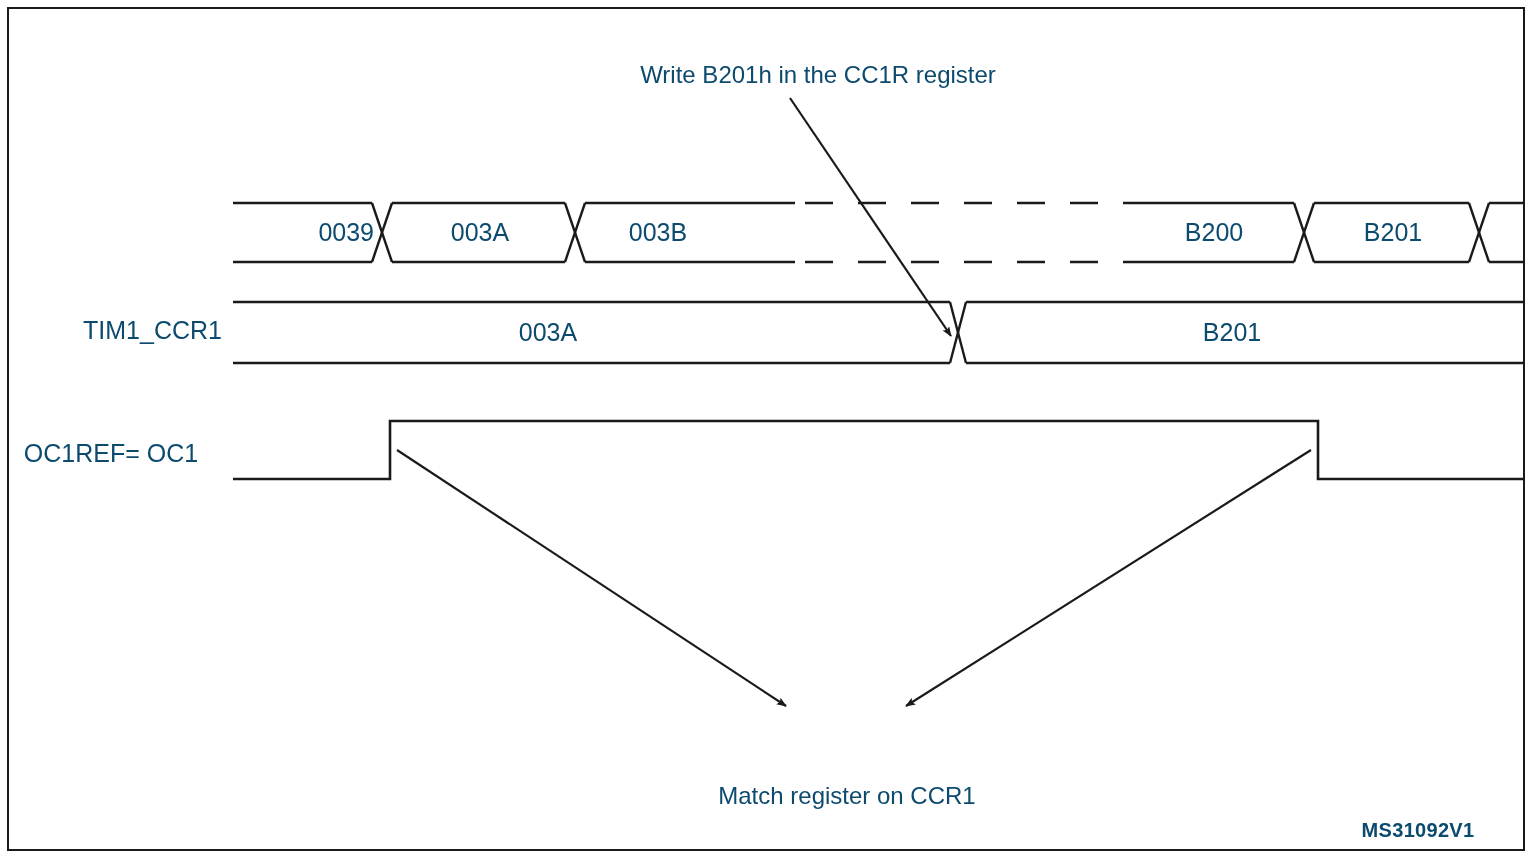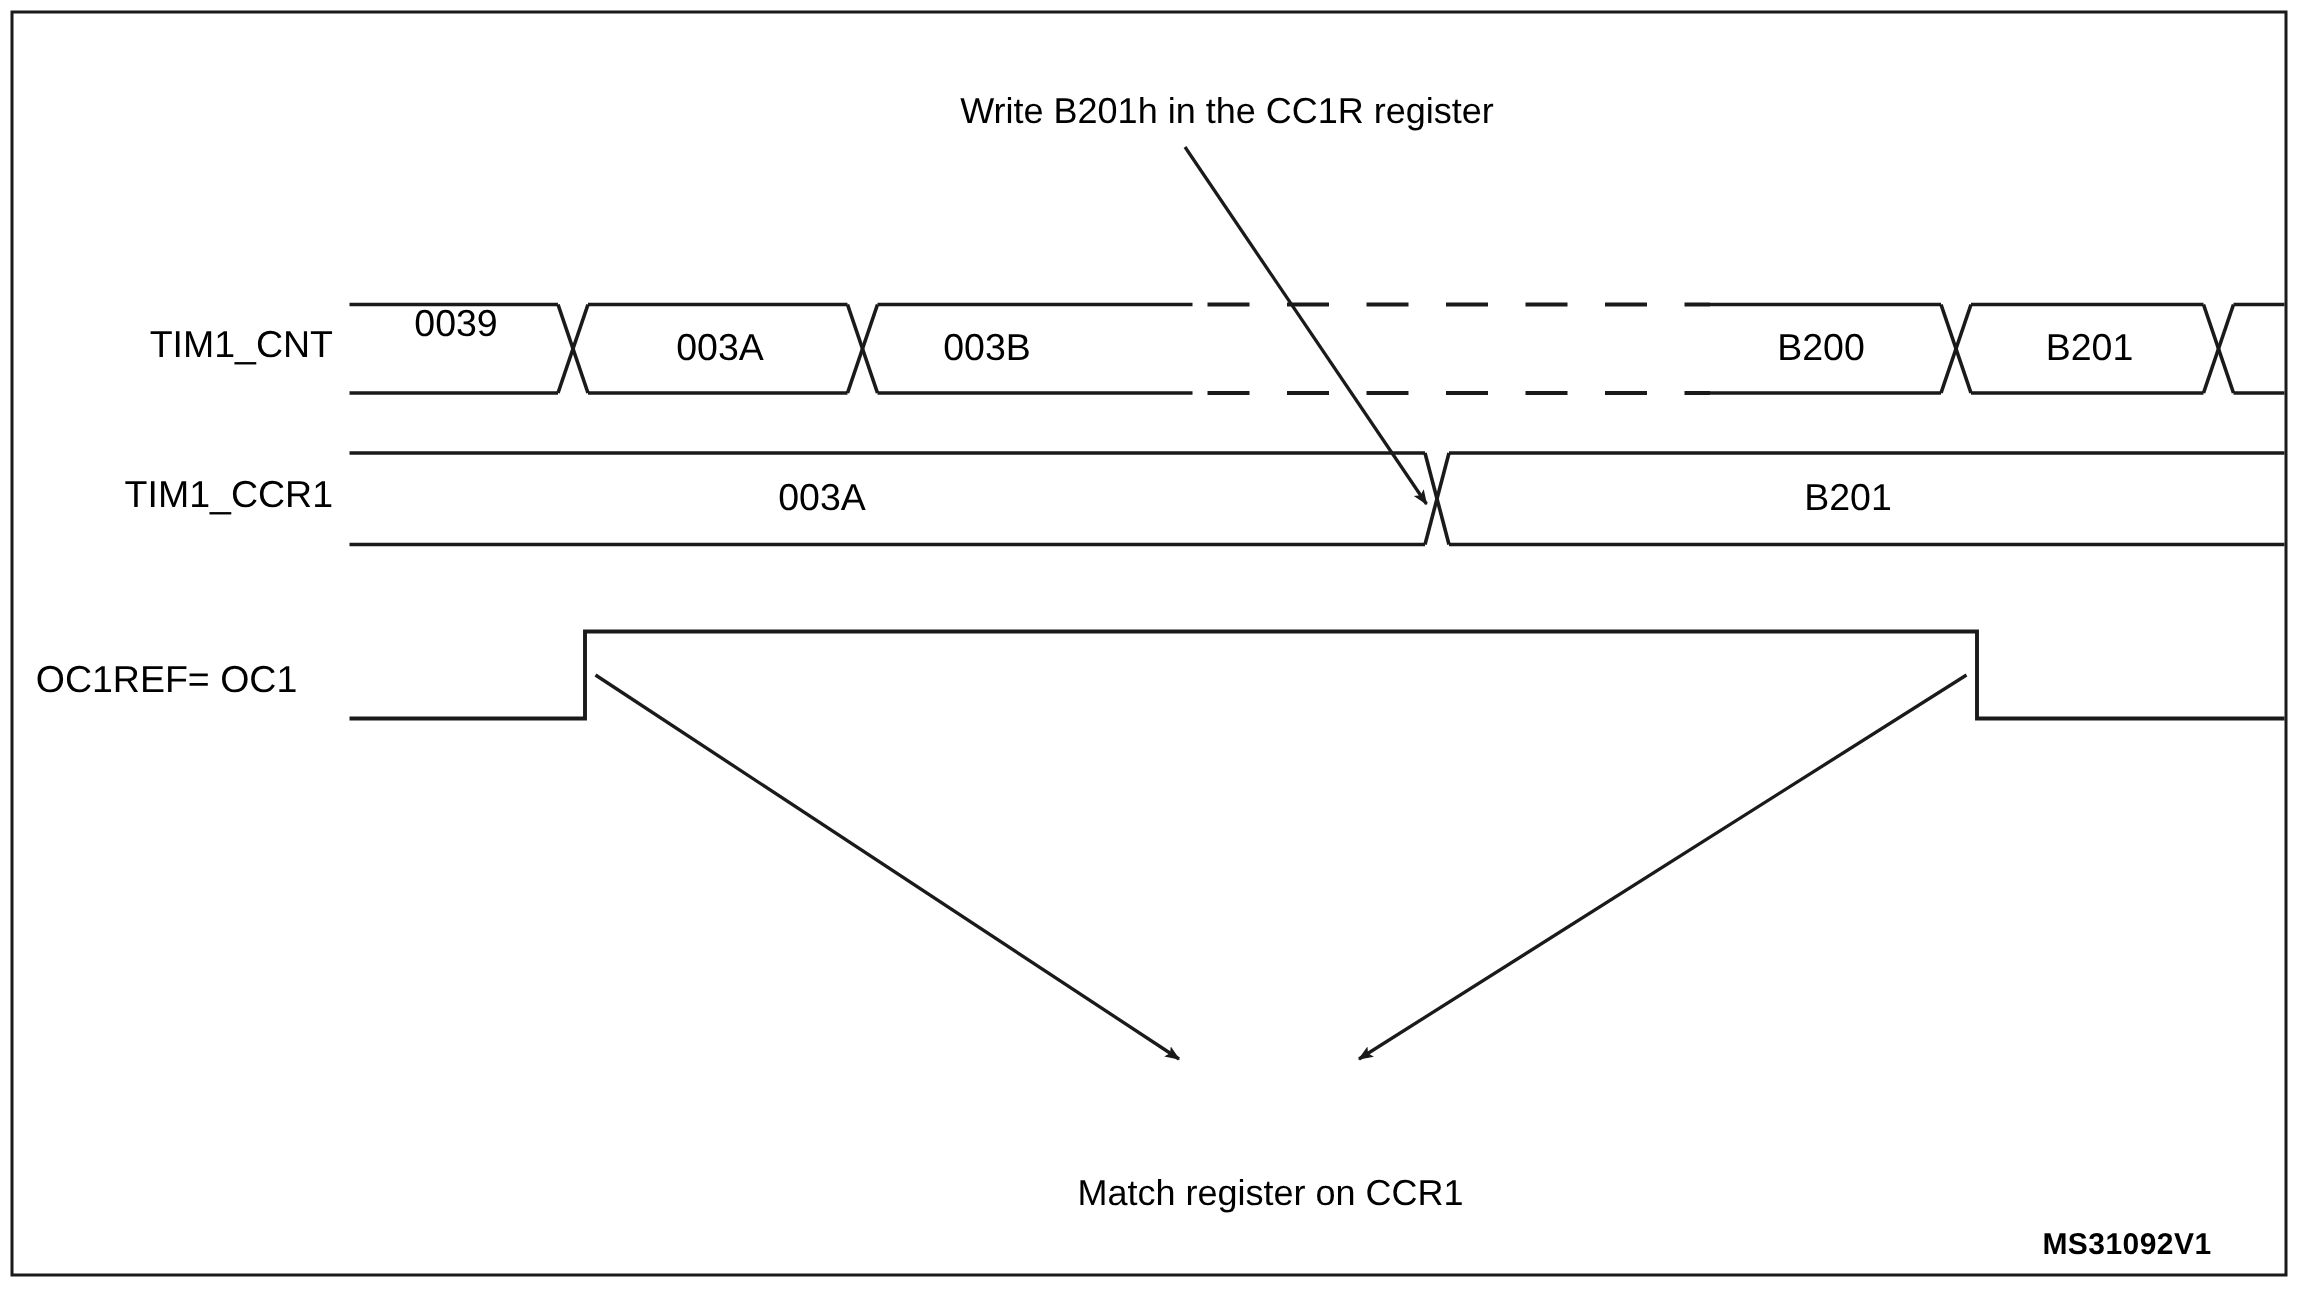--- a/index.html
+++ b/index.html
@@ -28,21 +28,21 @@
   }
   #canvas {
     position: absolute;
     left: 0;
     top: 0;
     width: 1534px;
     height: 860px;
   }
   .lbl {
     position: absolute;
-    color: #000000;
+    color: #0c4a6e;
     white-space: pre;
     line-height: 1;
   }
   .signal-label {
     font-size: 25px;
     text-align: right;
   }
   .bus-value {
     font-size: 25px;
     text-align: center;
@@ -130,25 +130,24 @@
 
     <g>
       <line x1="397" y1="450" x2="786" y2="706" stroke="#1a1a1a" stroke-width="2.2" marker-end="url(#arrowhead)"></line>
     </g>
 
     <g>
       <line x1="1311" y1="450" x2="906" y2="706" stroke="#1a1a1a" stroke-width="2.2" marker-end="url(#arrowhead)"></line>
     </g>
   </svg>
 
-  <div class="lbl signal-label" style="left:0; top:218px; width:222px;">TIM1_CNT</div>
   <div class="lbl signal-label" style="left:0; top:318px; width:222px;">TIM1_CCR1</div>
   <div class="lbl signal-label" style="left:0; top:441px; width:222px;text-align:center;">OC1REF= OC1</div>
 
-  <div class="lbl bus-value" style="left:234px; top:204px; width:140px;">0039</div>
+  <div class="lbl bus-value" style="left:234px; top:220px; width:140px;text-align:right;">0039</div>
   <div class="lbl bus-value" style="left:410px; top:220px; width:140px;">003A</div>
   <div class="lbl bus-value" style="left:588px; top:220px; width:140px;">003B</div>
   <div class="lbl bus-value" style="left:1144px; top:220px; width:140px;">B200</div>
   <div class="lbl bus-value" style="left:1323px; top:220px; width:140px;">B201</div>
 
   <div class="lbl bus-value" style="left:478px; top:320px; width:140px;">003A</div>
   <div class="lbl bus-value" style="left:1162px; top:320px; width:140px;">B201</div>
 
   <div class="lbl annot" style="left:568px; top:63px; width:500px;">Write B201h in the CC1R register</div>
 

